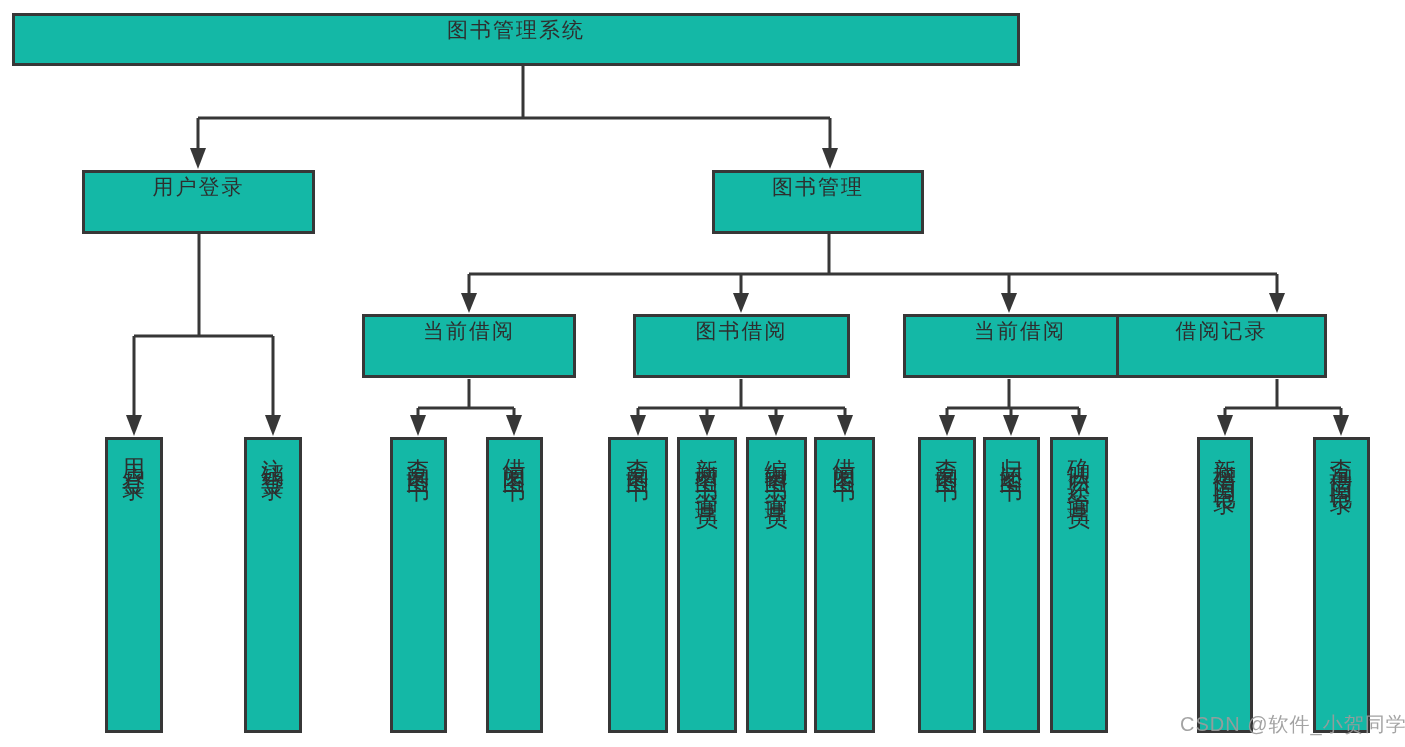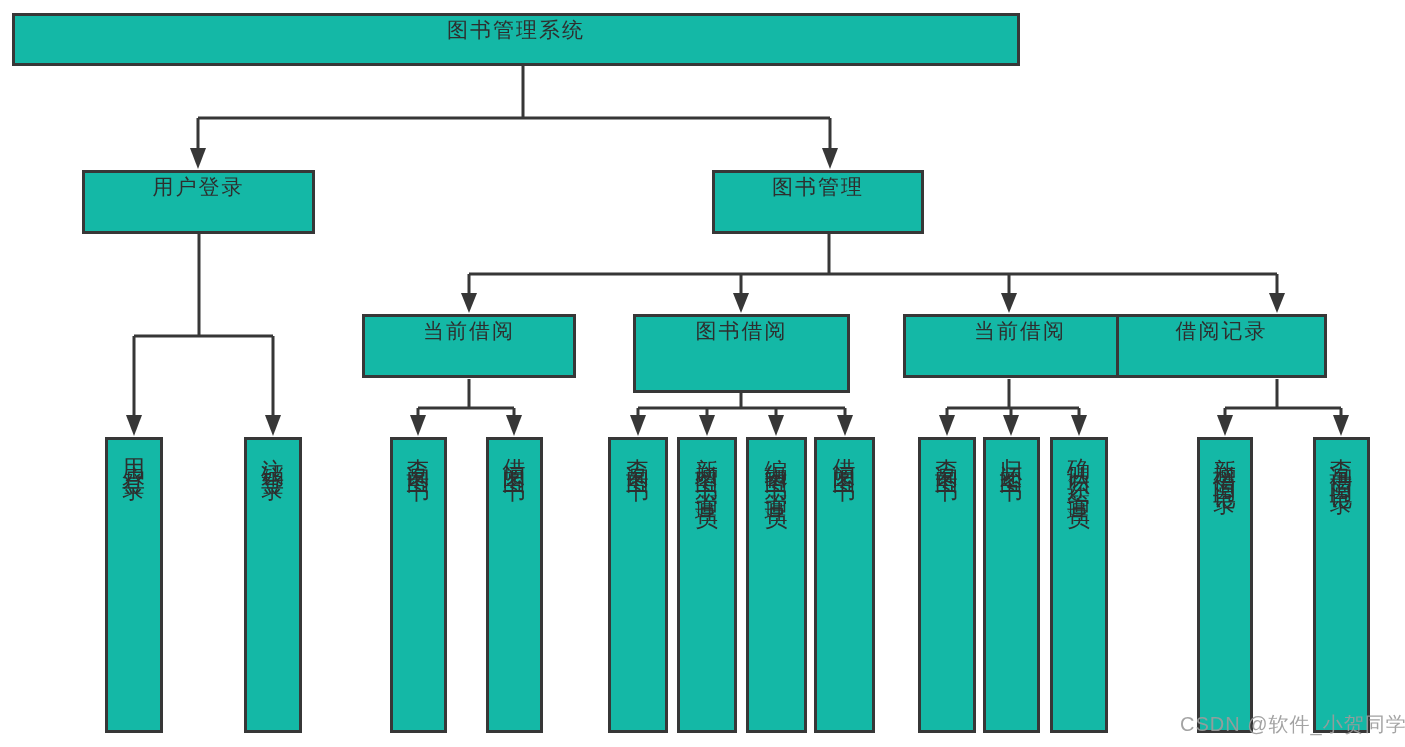--- a/index.html
+++ b/index.html
@@ -17,21 +17,21 @@
     writing-mode:vertical-rl;text-orientation:mixed;
     font-size:23px;letter-spacing:7px;line-height:1.05;color:#2e2e2e;
   }
   
   .n-root{left:12px;top:13px;width:1008px;height:53px;}
   
   .n-user-login{left:82px;top:170px;width:233px;height:64px;}
   .n-book-mgmt{left:712px;top:170px;width:212px;height:64px;}
   
   .n-new-book{left:362px;top:314px;width:214px;height:64px;}
-  .n-book-borrow{left:633px;top:314px;width:217px;height:79px;}
+  .n-book-borrow{left:633px;top:314px;width:217px;height:64px;}
   .n-cur-borrow{left:903px;top:314px;width:234px;height:64px;}
   .n-borrow-rec{left:1116px;top:314px;width:211px;height:64px;}
   
   .leaf{top:437px;height:296px;}
   .n-ul-1{left:105px;width:58px;}
   .n-ul-2{left:244px;width:58px;}
   .n-nb-1{left:390px;width:57px;}
   .n-nb-2{left:486px;width:57px;}
   .n-bb-1{left:608px;width:60px;}
   .n-bb-2{left:677px;width:60px;}

